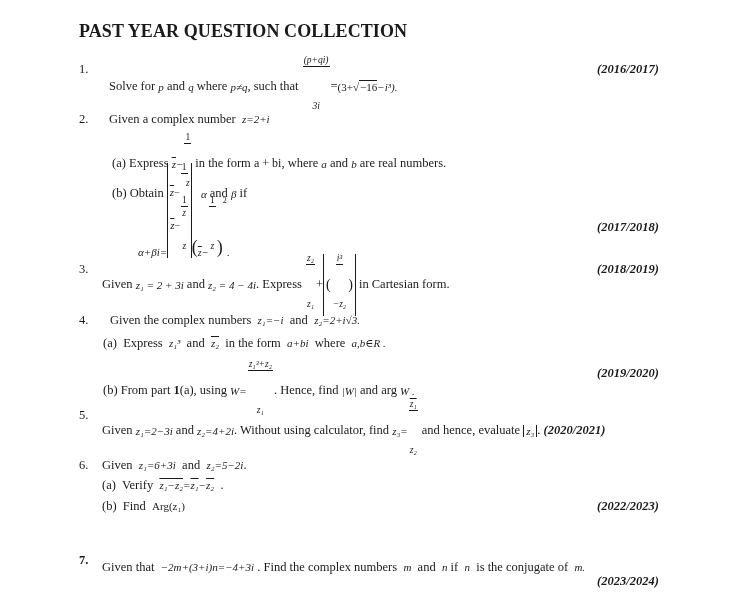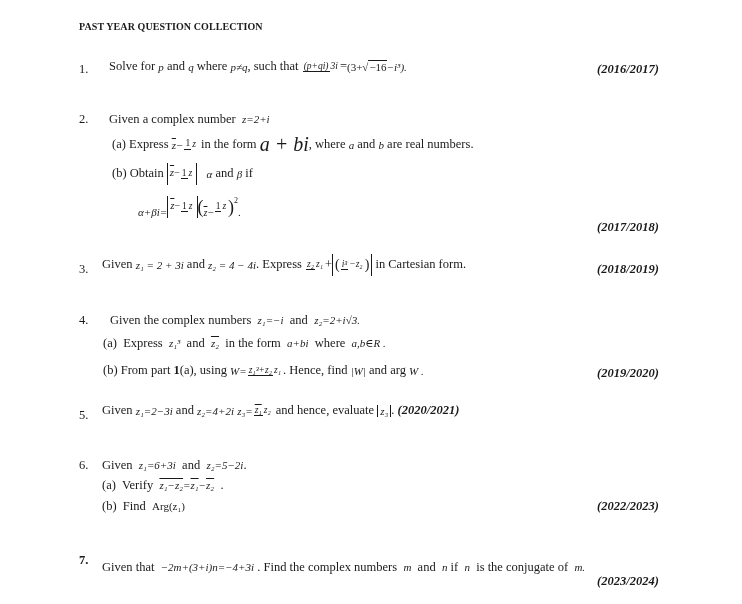--- a/index.html
+++ b/index.html
@@ -1,26 +1,26 @@
 <!DOCTYPE html>
 <html><head>
 <meta charset="utf-8">
 <style>
   html, body { margin:0; padding:0; background:#ffffff; }
   body { width:742px; height:604px; position:relative; overflow:hidden;
          font-family:"Liberation Serif", "DejaVu Serif", serif; color:#1a1a1a; font-size:12.5px; }
   .abs { position:absolute; white-space:nowrap; }
-  .title { left:79px; top:21px; font-weight:bold; font-size:10px; letter-spacing:0.1px; }
+  .title { left:79px; top:21px; font-weight:bold; font-size:18px; letter-spacing:0.1px; }
   .num { font-size:12.5px; }
   .year { font-weight:bold; font-size:12.5px;font-style:italic; }
   i, .it { font-style:italic; }
   .m { font-style:italic; font-size:11px; }
-  .frac { display:inline-flex; flex-direction:row; align-items:center; vertical-align:middle; font-size:9.5px; line-height:1.05; margin:0 1px; }
+  .frac { display:inline-flex; flex-direction:column; align-items:center; vertical-align:middle; font-size:9.5px; line-height:1.05; margin:0 1px; }
   .frac .n { border-bottom:1px solid #1a1a1a; padding:0 1px; }
-  .frac .d { padding:6px 1px; }
+  .frac .d { padding:6px 1px;margin-top:29px; }
   .bar { text-decoration:overline; }
   .abs-bars { border-left:1px solid #1a1a1a; border-right:1px solid #1a1a1a; padding:0 2px; display:inline-block; vertical-align:middle; }
   .big { font-size:18px; vertical-align:middle; }
   .sqrt { border-top:1px solid #1a1a1a; padding-left:1px; }
   sup, sub { font-size:8px; }
 </style>
 </head>
 <body>
 
 <div>
@@ -56,21 +56,21 @@
   <div class="abs" style="left:112px;top:133px;display:flex;align-items:center;">
     <span>(a)</span>&nbsp;
     <span>Express</span>&nbsp;
     <span class="m bar">z</span>
     <span class="m">−</span>
     <span class="frac">
       <span class="n">1</span>
       <span class="d it">z</span>
     </span>&nbsp;
     <span>in the form</span>&nbsp;
-    <span style="font-style:italic;font-size:20px;">a + bi</span>
+    <span style="font-size:12px;">a + bi</span>
     <span>, where</span>&nbsp;
     <span class="m">a</span>&nbsp;
     <span>and</span>&nbsp;
     <span class="m">b</span>&nbsp;
     <span>are real numbers.</span>
   </div>
 
   <div class="abs" style="left:112px;top:163px;display:flex;align-items:center;">
     <span>(b)</span>&nbsp;
     <span>Obtain</span>&nbsp;
@@ -156,21 +156,21 @@
     <span class="m">W .</span>
   </div>
   <div class="abs year" style="left:597px;top:366px;">(2019/2020)</div>
 
   <div class="abs num" style="left:79px;top:408px;">5.</div>
   <div class="abs" style="left:102px;top:400px;display:flex;align-items:center;">
     <span>Given</span>&nbsp;
     <span class="m">z₁=2−3i</span>&nbsp;
     <span>and</span>&nbsp;
     <span class="m">z₂=4+2i</span>
-    &nbsp;
+    <span>. Without using calculator, find</span>&nbsp;
     <span class="m">z₃=</span>
     <span class="frac">
       <span class="n it bar">z₁</span>
       <span class="d it">z₂</span>
     </span>&nbsp;
     <span>and hence, evaluate</span>&nbsp;
     <span class="abs-bars m">z₃</span>
     <span>.</span>&nbsp;
     <span class="year">(2020/2021)</span>
   </div>

